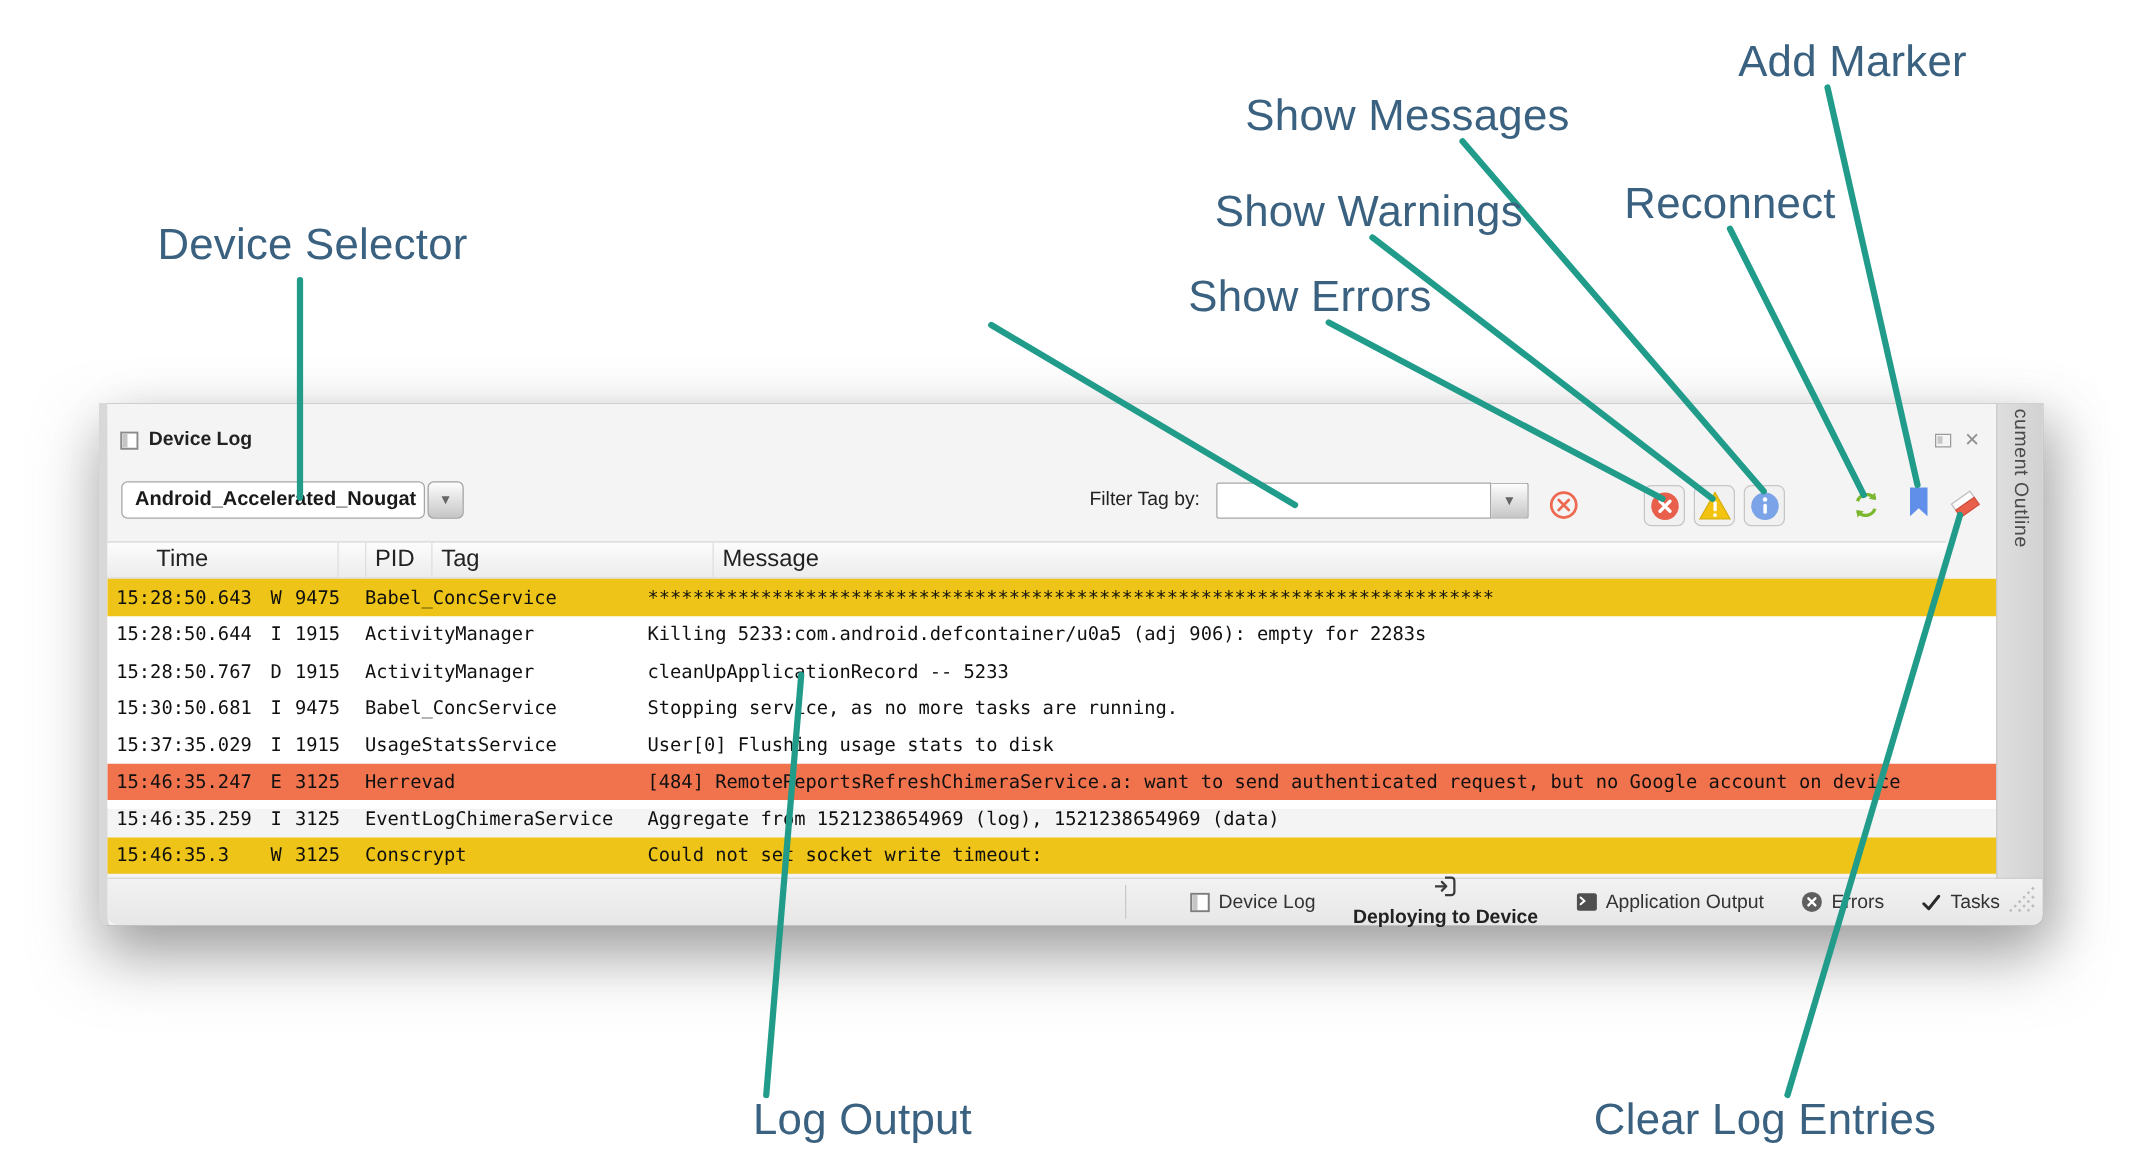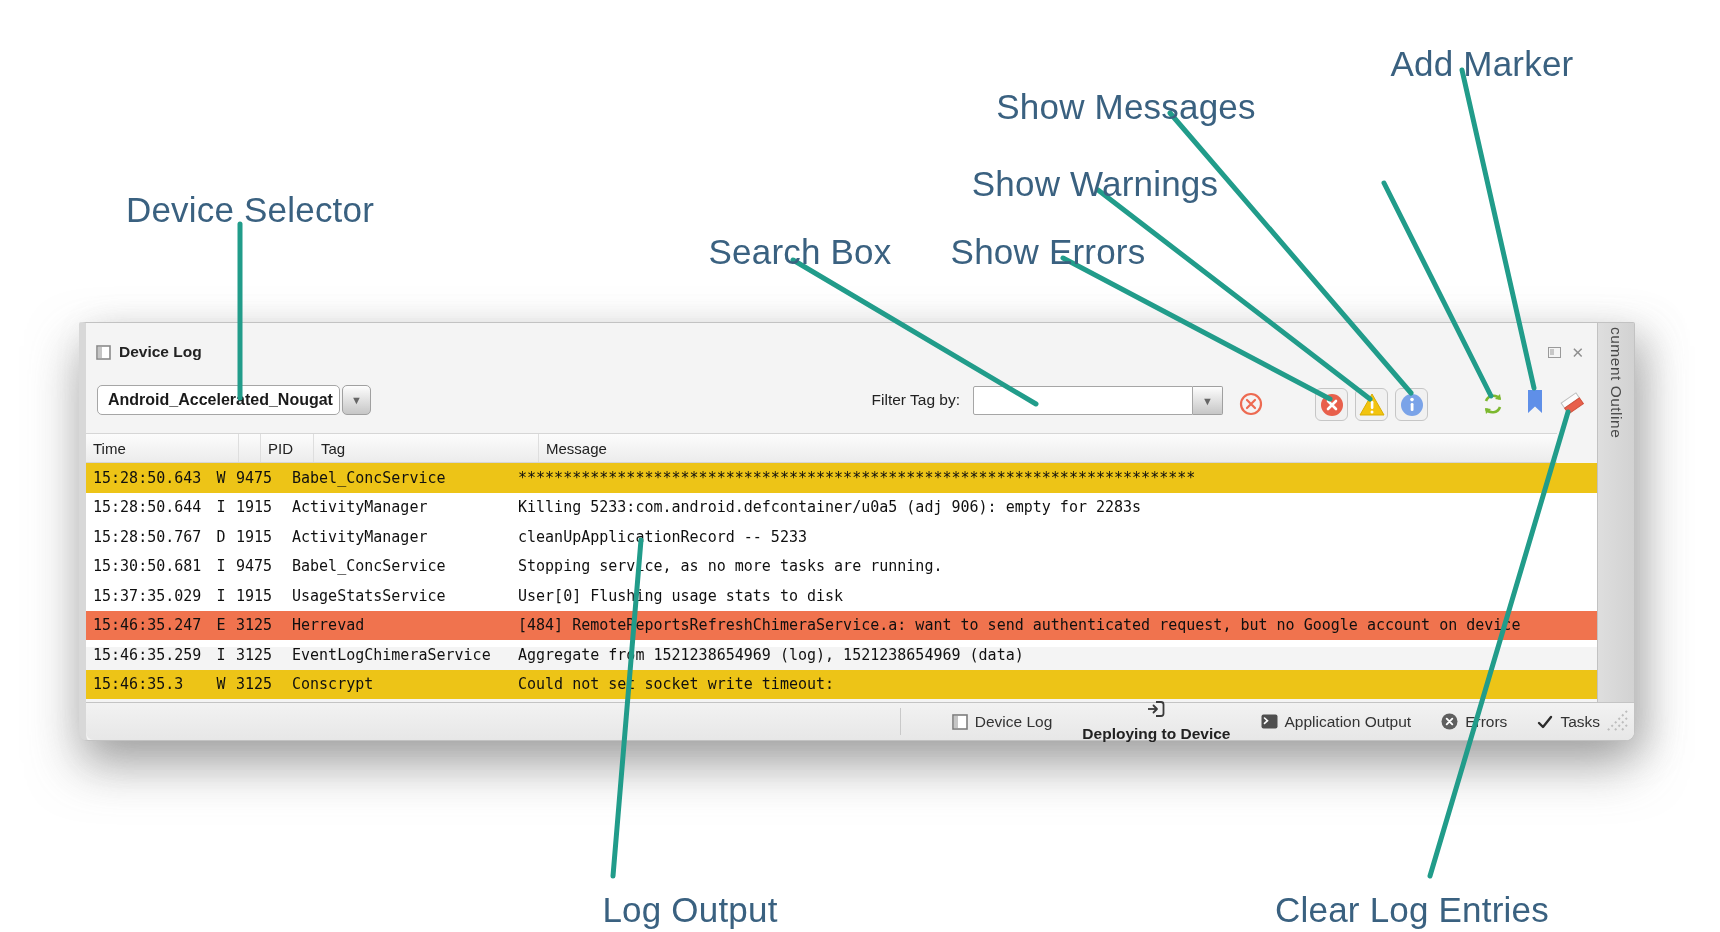--- a/index.html
+++ b/index.html
@@ -1,21 +1,21 @@
 <!DOCTYPE html>
 <html><head>
 <meta charset="utf-8">
 <style>
   html,body{margin:0;padding:0;background:#fff;}
   .page{position:relative;width:1720px;height:932px;background:#ffffff;overflow:hidden;
         font-family:"Liberation Sans",sans-serif;}
 
   
   .ann-label{position:absolute;transform:translateX(-50%);font-size:35px;font-weight:400;
-             color:#3A6180;white-space:nowrap;z-index:30;letter-spacing:.2px;margin-top:14px;}
+             color:#3A6180;white-space:nowrap;z-index:30;letter-spacing:.2px;}
   .ann-svg{position:absolute;left:0;top:0;z-index:25;pointer-events:none;}
 
   
   .window{position:absolute;left:79px;top:322px;width:1556px;height:419px;box-sizing:border-box;
           background:#F4F4F4;border:1px solid #C2C2C2;border-left:7px solid #D8D8D8;
           border-radius:2px 2px 9px 9px;
           box-shadow:0 24px 50px rgba(105,105,105,.55), 16px 10px 36px rgba(140,140,140,.28);
           z-index:10;}
   .titlebar{position:absolute;left:10px;top:20px;display:flex;align-items:center;gap:8px;}
   .title-text{font-size:15.5px;font-weight:bold;color:#222;}
@@ -43,21 +43,21 @@
   
   .tool-ic{position:absolute;display:flex;align-items:center;justify-content:center;}
   .toggle-btn{width:33px;height:33px;top:65px;background:#F1F1F1;border:1px solid #C6C6C6;
               border-radius:6px;box-sizing:border-box;}
 
   
   .tbl-header{position:absolute;left:0;top:110px;width:1471px;height:30px;box-sizing:border-box;
               background:linear-gradient(#FCFCFC,#ECECEC);border-top:1px solid #D6D6D6;
               border-bottom:1px solid #D6D6D6;display:grid;
               grid-template-columns:124px 22px 53px 225px 1fr;
-              font-size:15px;color:#222;align-items:center;}
+              font-size:19px;color:#222;align-items:center;padding-left:32px;}
   .tbl-header .hc{padding-left:7px;height:100%;display:flex;align-items:center;box-sizing:border-box;}
   .tbl-header .hc + .hc{border-left:1px solid #DEDEDE;margin-left:28px;}
   .tbl-body{position:absolute;left:0;top:140px;width:1511px;height:184px;background:#fff;}
   .log-row{display:grid;grid-template-columns:124px 22px 53px 225px 1fr;height:29.5px;
            font-family:"DejaVu Sans Mono",monospace;font-size:15px;color:#101010;
            align-items:center;white-space:nowrap;}
   .log-row .c{overflow:hidden;}
   .log-row .time{padding-left:7px;}
   .log-row .lvl{text-align:center;}
   .log-row .pid{padding-left:4px;}
@@ -98,24 +98,24 @@
       <line x1="1098" y1="190" x2="1370" y2="399"></line>
       <line x1="1170" y1="113" x2="1411" y2="393"></line>
       <line x1="1384" y1="183" x2="1491" y2="396"></line>
       <line x1="1462" y1="70" x2="1534" y2="388"></line>
       <line x1="641" y1="540" x2="613" y2="876"></line>
       <line x1="1568" y1="412" x2="1430" y2="876"></line>
     </g>
   </svg>
 
   <div class="ann-label" style="left:250px;top:176px">Device Selector</div>
-  <div class="ann-label" style="left:800px;top:218px">Search Box</div>
   <div class="ann-label" style="left:1048px;top:218px">Show Errors</div>
   <div class="ann-label" style="left:1095px;top:150px">Show Warnings</div>
   <div class="ann-label" style="left:1126px;top:73px">Show Messages</div>
+  <div class="ann-label" style="left:1384px;top:143px">Reconnect</div>
   <div class="ann-label" style="left:1482px;top:30px">Add Marker</div>
   <div class="ann-label" style="left:690px;top:876px">Log Output</div>
   <div class="ann-label" style="left:1412px;top:876px">Clear Log Entries</div>
 
   <div class="window">
 
     <div class="titlebar">
       <span class="icon">
         <svg width="15" height="15">
             <rect x="1" y="1" width="13" height="13" fill="#fff" stroke="#8a8a8a" stroke-width="1.6"></rect>

